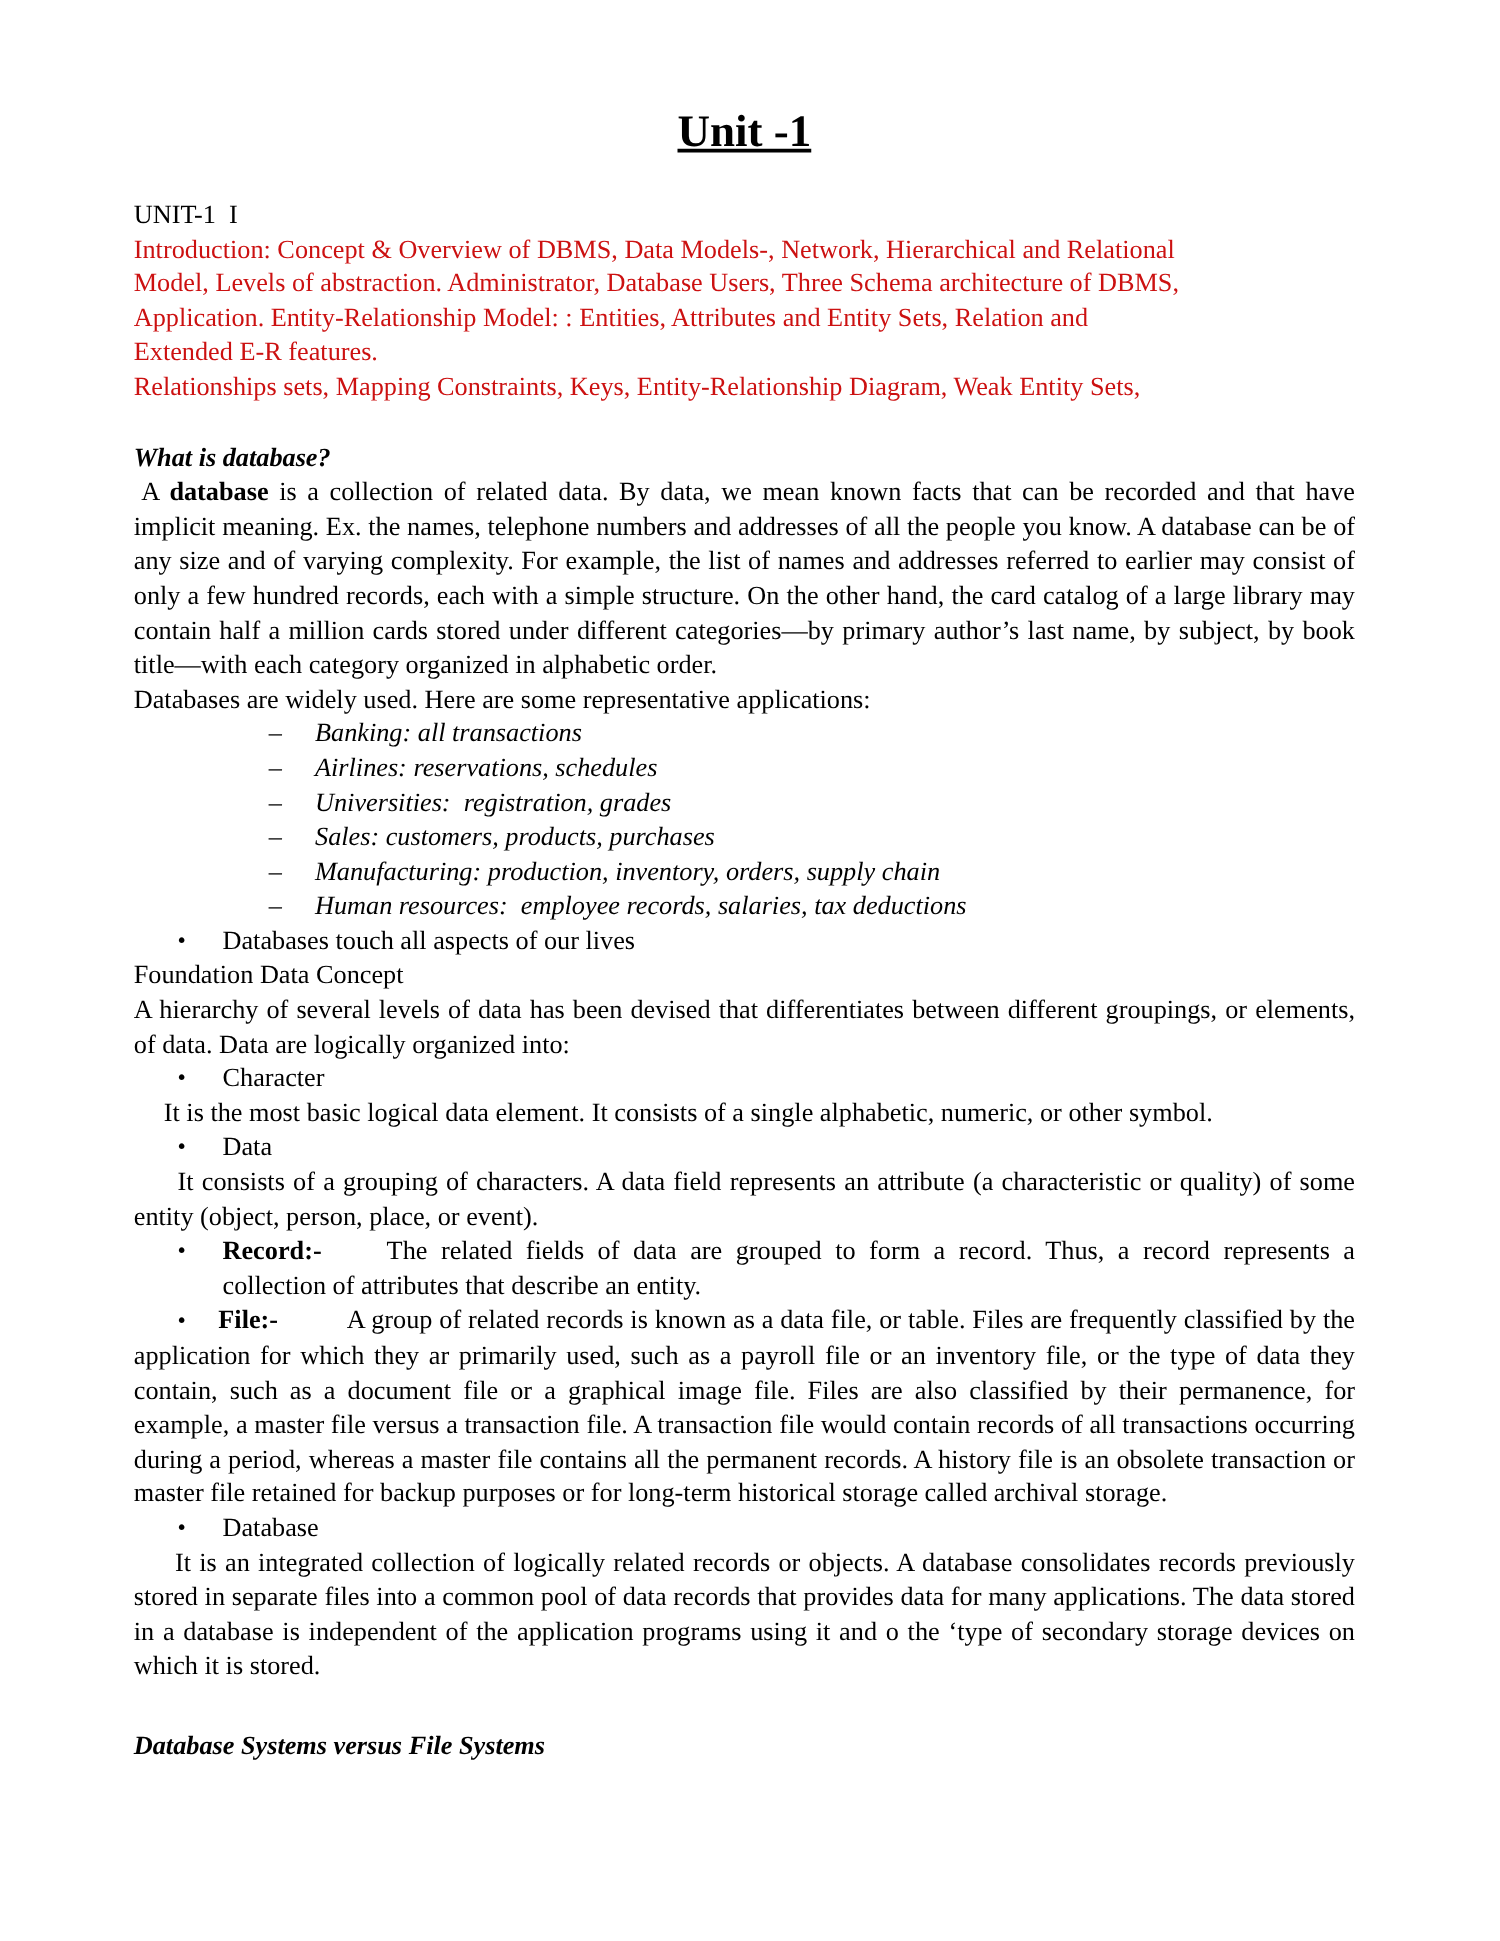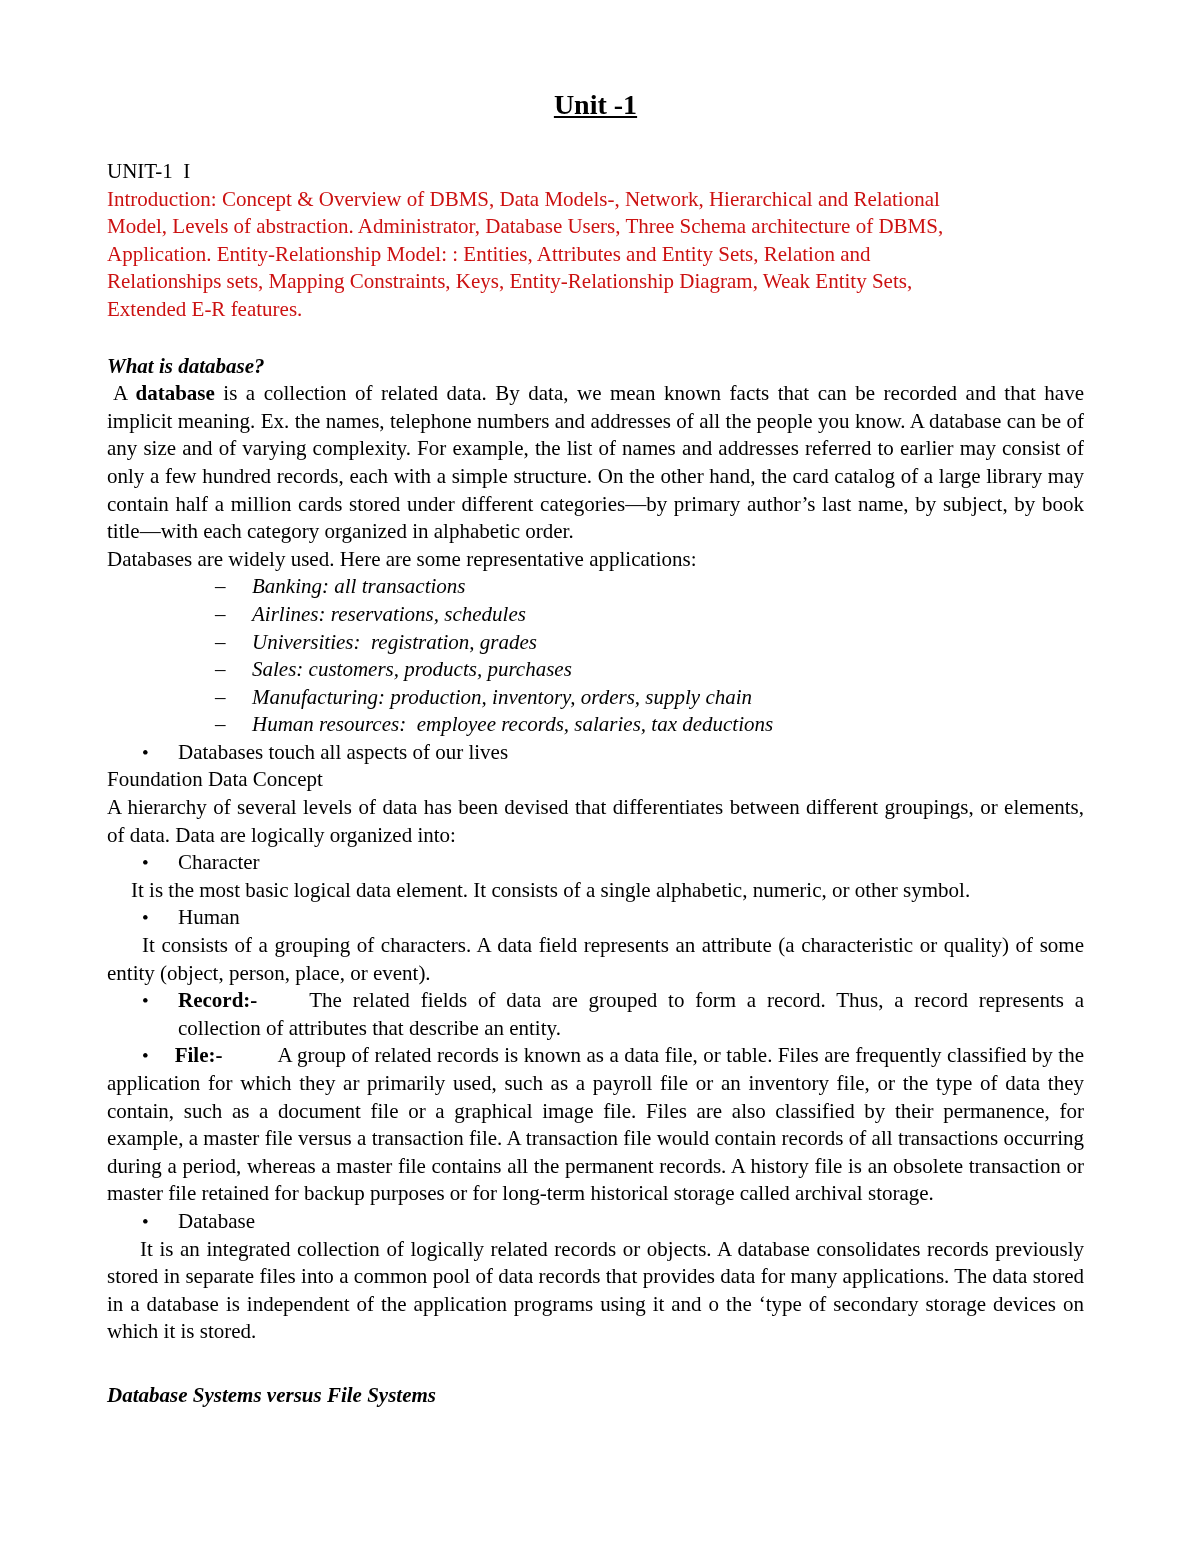--- a/index.html
+++ b/index.html
@@ -15,21 +15,21 @@
     overflow: hidden;
   }
   .content {
     margin-left: 107px;
     width: 977px;
     font-size: 21px;
     line-height: 27.6px;
   }
   .doc-title {
     text-align: center;
-    font-size: 28px;
+    font-size: 36px;
     line-height: 40px;
     font-weight: bold;
     text-decoration: underline;
     margin: 85px 0 0 0;
   }
   .unit-label {
     margin: 33px 0 0 0;
     white-space: pre-wrap;
   }
   .syllabus {
@@ -79,22 +79,22 @@
 <div class="content">
 
   <h1 class="doc-title">Unit -1</h1>
 
   <p class="unit-label">UNIT-1  I</p>
 
   <div class="syllabus">
     <div class="line">Introduction: Concept &amp; Overview of DBMS, Data Models-, Network, Hierarchical and Relational</div>
     <div class="line">Model, Levels of abstraction. Administrator, Database Users, Three Schema architecture of DBMS,</div>
     <div class="line">Application. Entity-Relationship Model: : Entities, Attributes and Entity Sets, Relation and</div>
+    <div class="line">Extended E-R features.</div>
     <div class="line">Relationships sets, Mapping Constraints, Keys, Entity-Relationship Diagram, Weak Entity Sets,</div>
-    <div class="line">Extended E-R features.</div>
   </div>
 
   <p class="bold mt-blank">What is database?</p>
 
   <p class="just def-para"><span>A </span><span class="bold">database</span><span> is a collection of related data. By data, we mean known facts that can be recorded and that have implicit meaning. Ex. the names, telephone numbers and addresses of all the people you know. A database can be of any size and of varying complexity. For example, the list of names and addresses referred to earlier may consist of only a few hundred records, each with a simple structure. On the other hand, the card catalog of a large library may contain half a million cards stored under different categories—by primary author’s last name, by subject, by book title—with each category organized in alphabetic order.</span></p>
 
   <p>Databases are widely used. Here are some representative applications:</p>
 
   <div>
     <div class="d-item"><span class="dash">–</span><span class="text">Banking: all transactions</span></div>
@@ -107,21 +107,21 @@
 
   <div class="b-item"><span class="bullet">•</span><span>Databases touch all aspects of our lives</span></div>
 
   <p>Foundation Data Concept</p>
 
   <p class="just">A hierarchy of several levels of data has been devised that differentiates between different groupings, or elements, of data. Data are logically organized into:</p>
 
   <div class="b-item"><span class="bullet">•</span><span>Character</span></div>
   <p class="char-desc just">It is the most basic logical data element. It consists of a single alphabetic, numeric, or other symbol.</p>
 
-  <div class="b-item"><span class="bullet">•</span><span>Human</span></div>
+  <div class="b-item"><span class="bullet">•</span><span>Data</span></div>
   <p class="field-desc just">It consists of a grouping of characters. A data field represents an attribute (a characteristic or quality) of some entity (object, person, place, or event).</p>
 
   <div class="b-item just"><span class="bullet">•</span><span class="bold">Record:-</span><span class="tab-record"></span><span>The related fields of data are grouped to form a record. Thus, a record represents a collection of attributes that describe an entity.</span></div>
 
   <p class="file-para just"><span class="bullet">•</span><span class="bullet-gap"></span><span class="bold">File:-</span><span class="tab-file"></span><span>A group of related records is known as a data file, or table. Files are frequently classified by the application for which they ar primarily used, such as a payroll file or an inventory file, or the type of data they contain, such as a document file or a graphical image file. Files are also classified by their permanence, for example, a master file versus a transaction file. A transaction file would contain records of all transactions occurring during a period, whereas a master file contains all the permanent records. A history file is an obsolete transaction or master file retained for backup purposes or for long-term historical storage called archival storage.</span></p>
 
   <div class="b-item"><span class="bullet">•</span><span>Database</span></div>
   <p class="db-desc just">It is an integrated collection of logically related records or objects. A database consolidates records previously stored in separate files into a common pool of data records that provides data for many applications. The data stored in a database is independent of the application programs using it and o the ‘type of secondary storage devices on which it is stored.</p>
 
   <p class="bold next-heading">Database Systems versus File Systems</p>

